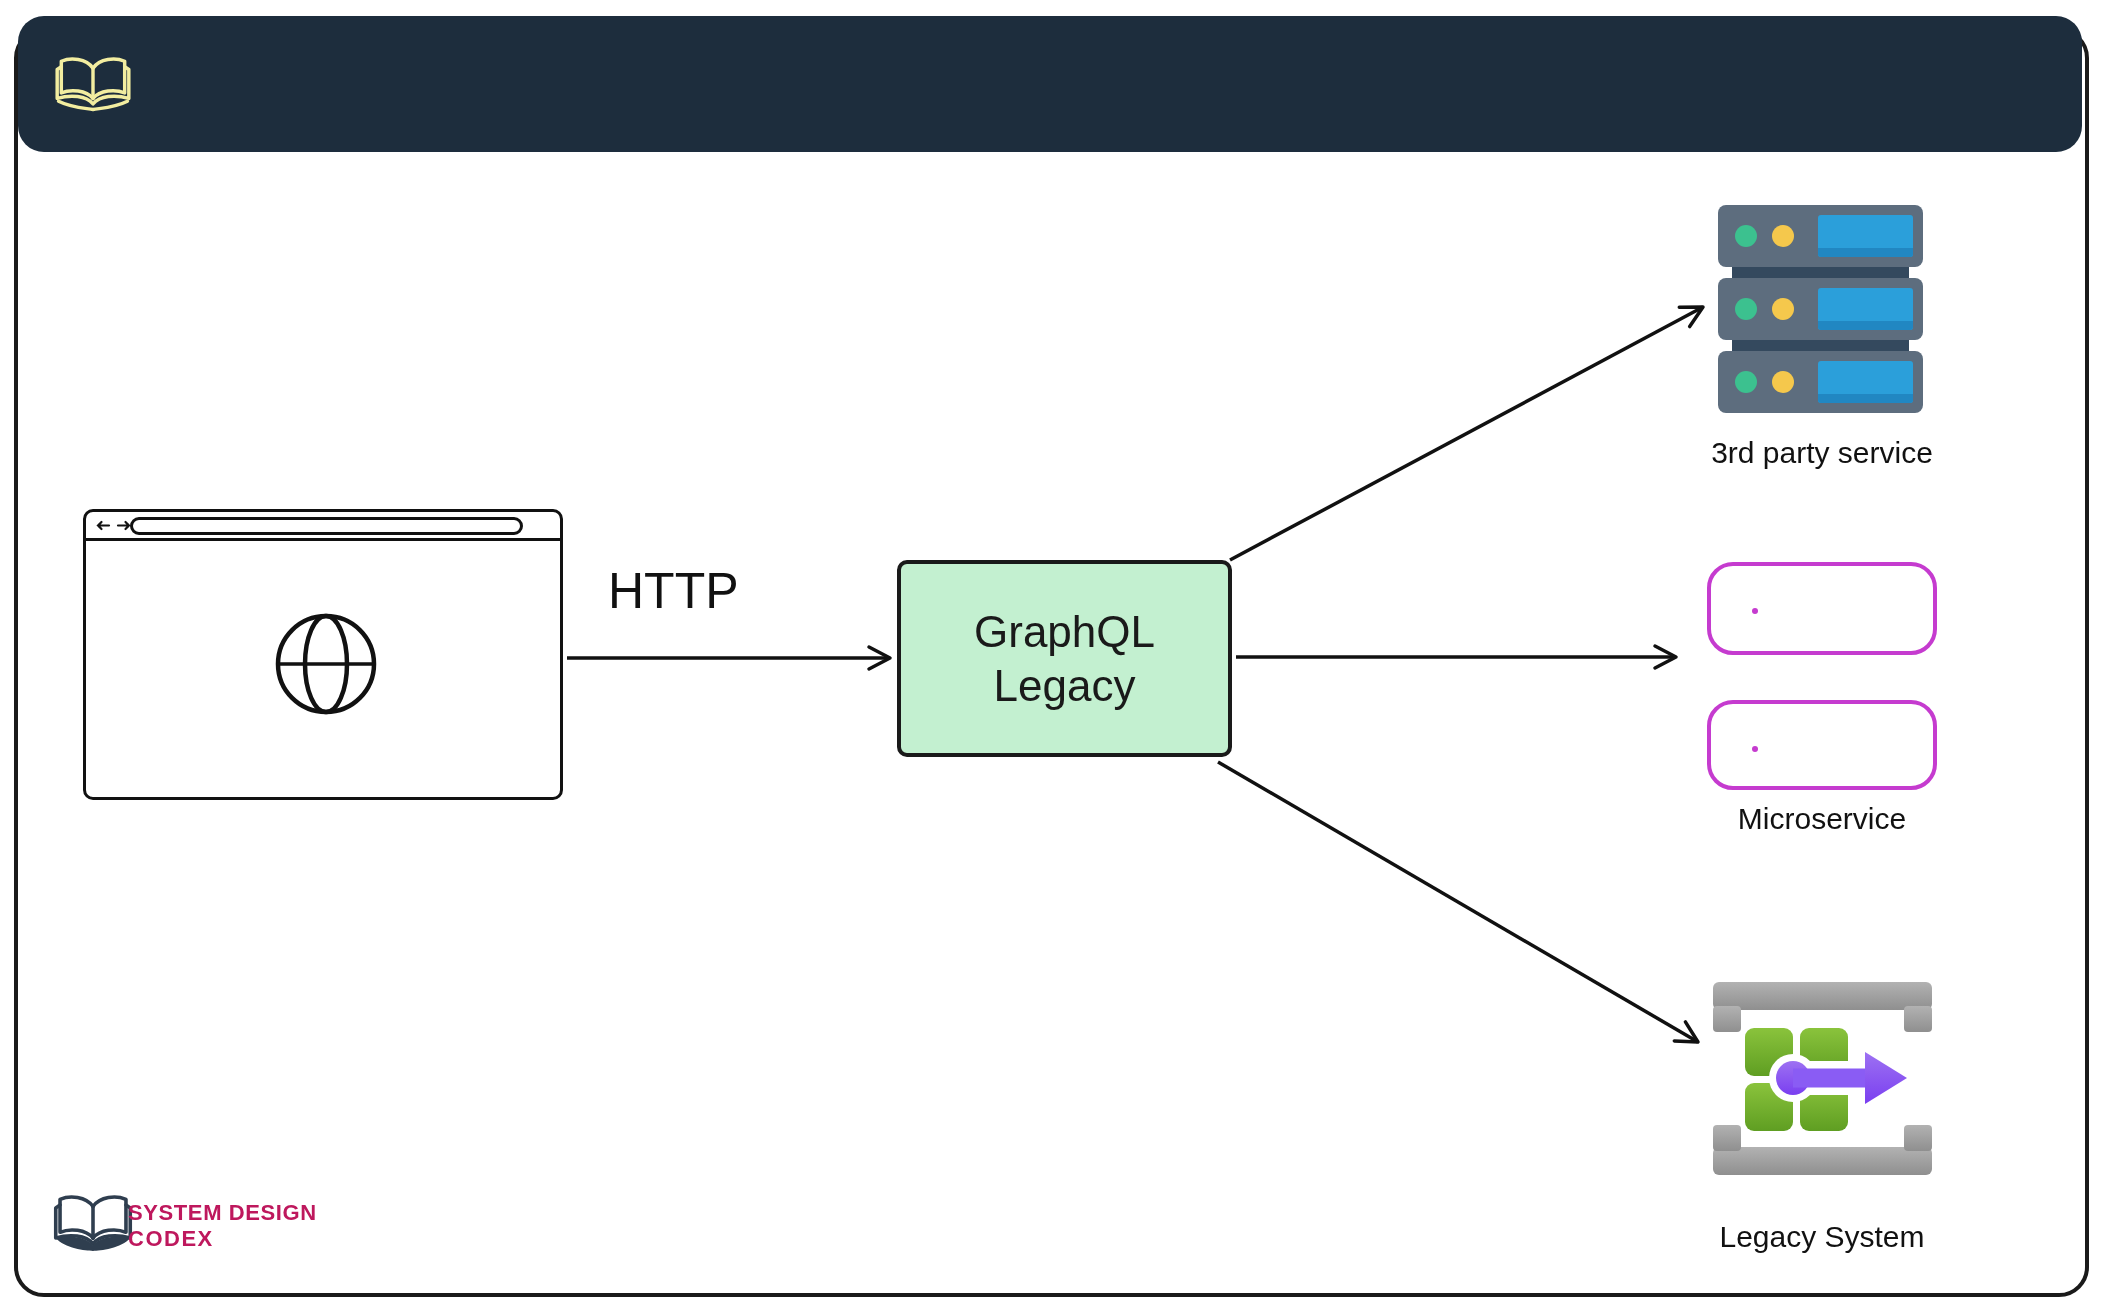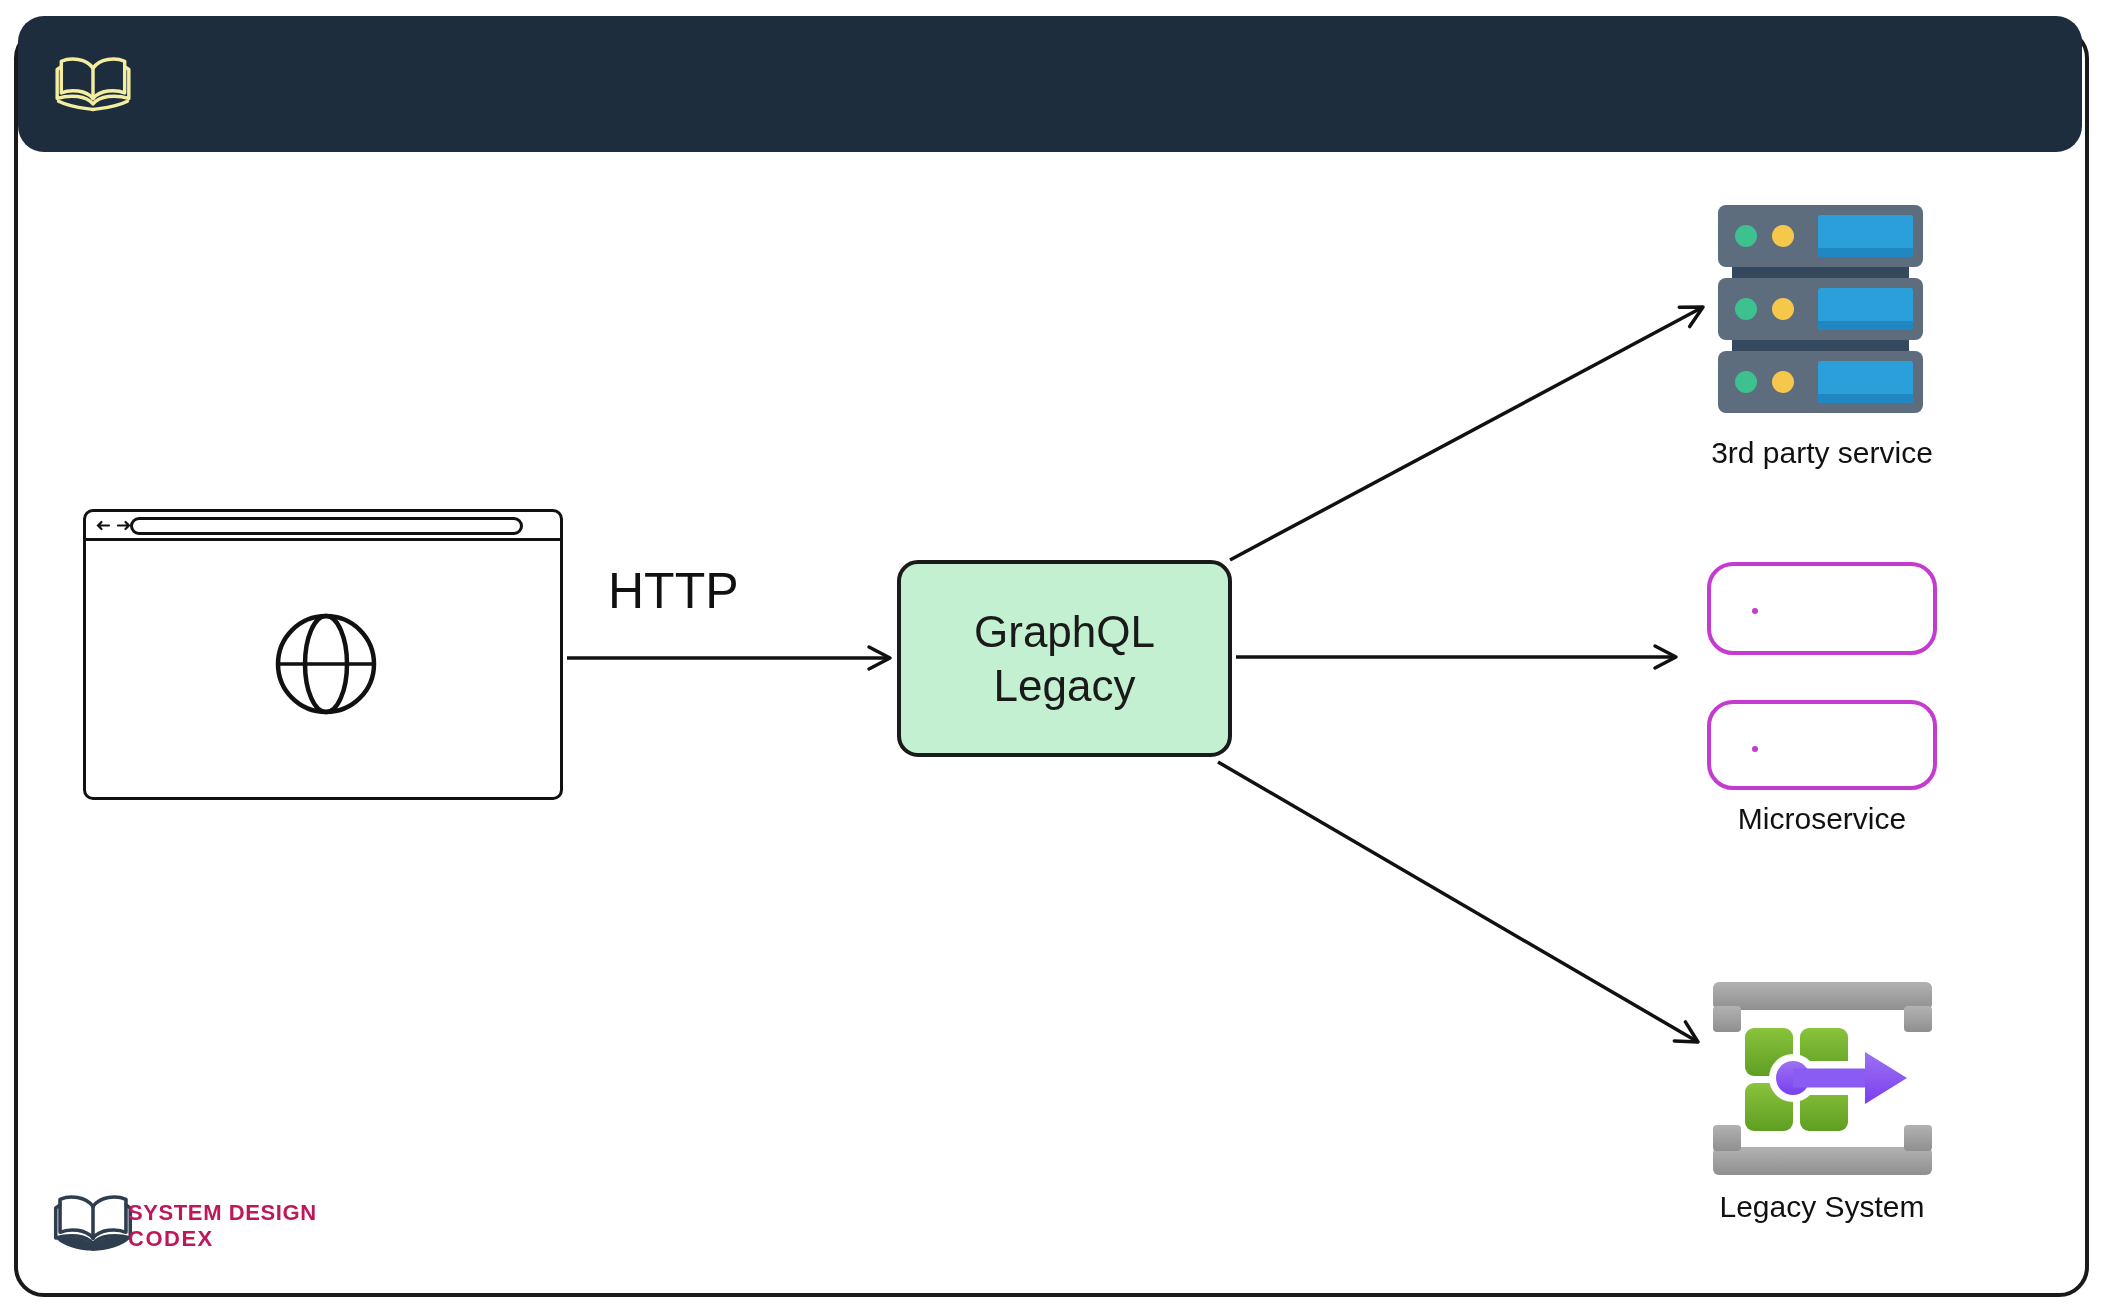--- a/index.html
+++ b/index.html
@@ -29,21 +29,21 @@
                     padding:0 10px; gap:10px; }
   .address-bar { position:absolute; left:44px; top:5px; width:393px; height:18px;
                  border:3px solid #111; border-radius:10px; background:#fff; }
 
   
   .http-label { left:608px; top:562px; width:200px; text-align:left; font-size:50px;
                 color:#111; font-weight:500; }
 
   
   .gql-box { left:897px; top:560px; width:335px; height:197px; background:#c3f0d0;
-             border:4px solid #1a1a1a; border-radius:21px; display:flex;
+             border:4px solid #1a1a1a; border-radius:10px; display:flex;
              flex-direction:column; align-items:center; justify-content:center;
              z-index:2; }
   .gql-box span { font-size:44px; color:#1a1a1a; line-height:1.22; }
 
   
   .rack { left:1718px; top:205px; width:205px; height:208px; }
   .rack-divider { position:absolute; left:14px; width:177px; height:18px; background:#34495e; }
   .rack-unit { position:absolute; left:0; width:205px; height:62px; background:#5d6d7e;
                border-radius:8px; }
   .led { position:absolute; width:22px; height:22px; border-radius:50%; top:20px; }
@@ -58,21 +58,21 @@
   .micro-box { width:230px; border:4px solid #c53bcf; border-radius:26px; background:#fff; }
   .micro-box .dot { position:absolute; left:41px; top:42px; width:6px; height:6px;
                     border-radius:50%; background:#c53bcf; }
   .micro-box.one { left:1707px; top:562px; height:93px; }
   .micro-box.two { left:1707px; top:700px; height:90px; }
 
   
   .node-label { left:1672px; width:300px; text-align:center; font-size:30px; color:#111; }
   .label-third { top:436px; }
   .label-micro { top:802px; }
-  .label-legacy { top:1190px; }
+  .label-legacy { top:1220px; }
 
   
   .legacy-icon { left:1713px; top:980px; }
 
   
   .logo-book { left:50px; top:1190px; }
   .logo-text { left:128px; top:1200px; width:190px; color:#be185d; font-weight:bold; }
   .logo-text .l1 { font-size:22px; letter-spacing:0.6px; display:block; }
   .logo-text .l2 { font-size:22px; letter-spacing:1.5px; display:block; }
 </style>

